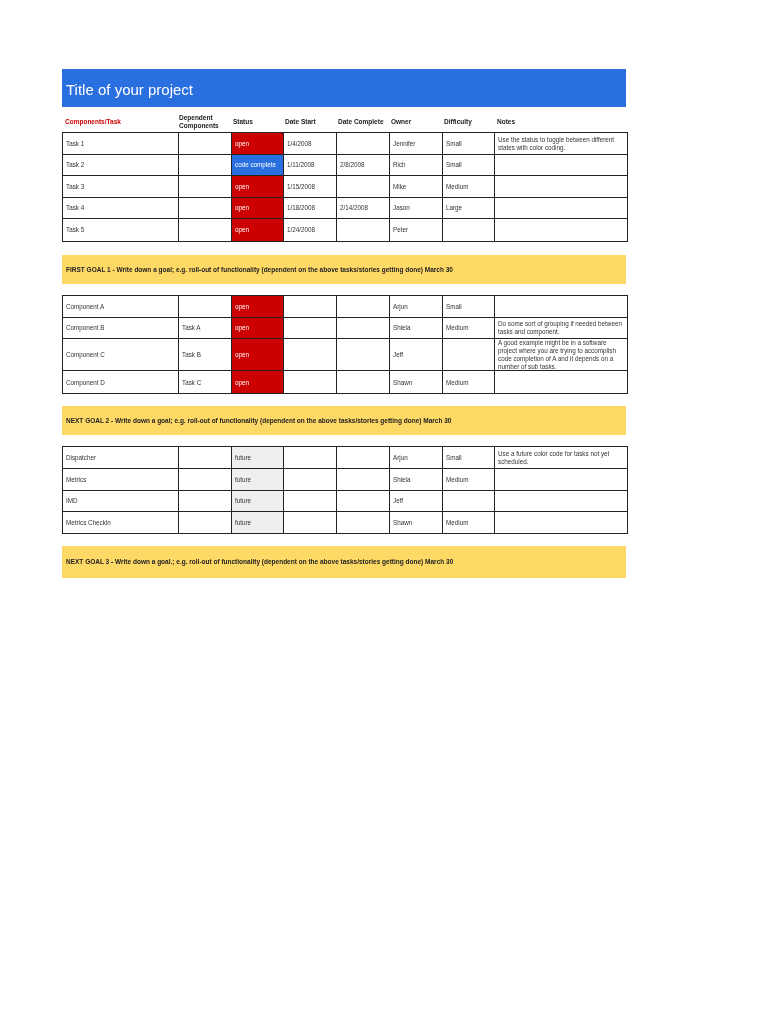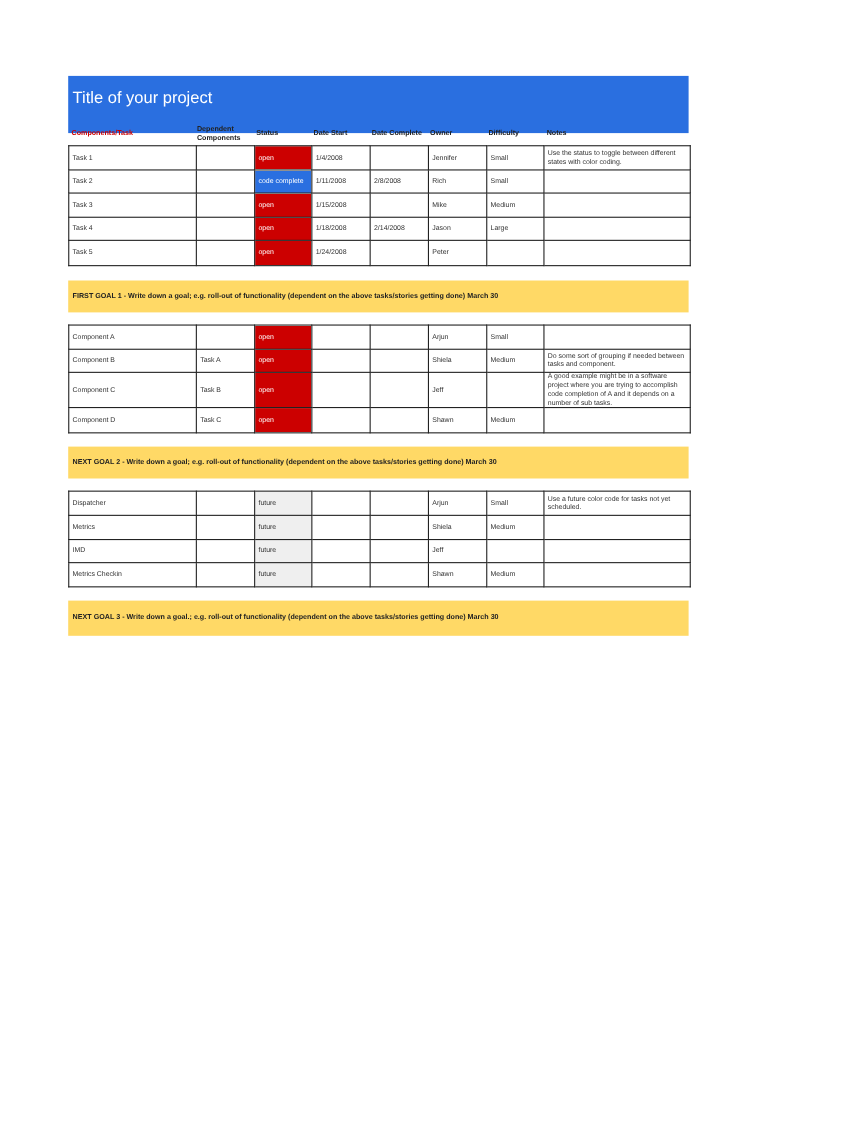--- a/index.html
+++ b/index.html
@@ -1,21 +1,21 @@
 <!DOCTYPE html>
 <html><head>
 <meta charset="utf-8">
 <style>
   html, body { margin: 0; padding: 0; }
   body {
     width: 768px; height: 1024px; background: #ffffff; position: relative;
     font-family: "Liberation Sans", sans-serif; color: #222; overflow: hidden;
   }
   .title-bar {
-    position: absolute; left: 62px; top: 69px; width: 564px; height: 52px;
+    position: absolute; left: 62px; top: 69px; width: 564px; height: 38px;
     background: #2a6fe0; color: #ffffff; box-sizing: border-box;
     padding-left: 4px; font-size: 15px; line-height: 42px;
   }
   .hdr {
     position: absolute; top: 111px; left: 62px; width: 564px; height: 21px;
     font-size: 6.5px; font-weight: bold; color: #222;
   }
   .hdr span { position: absolute; top: 0; height: 21px; display: flex; align-items: center; line-height: 1.15; }
   .hdr .red { color: #cc0000; }
   table.grid {

